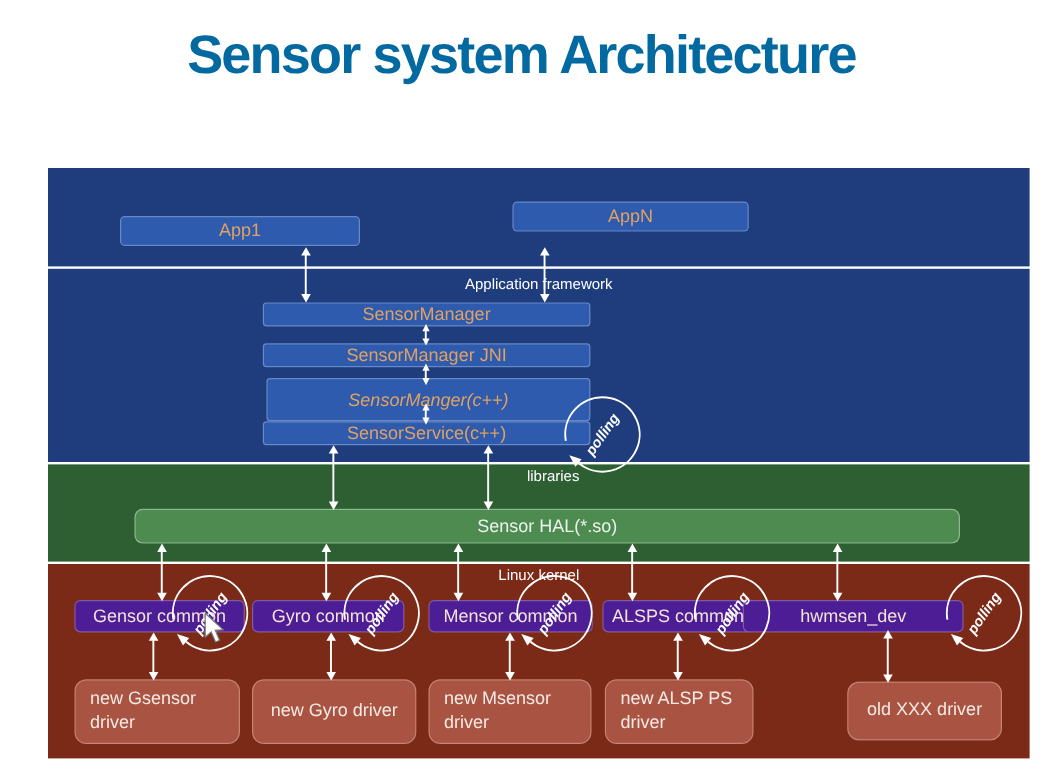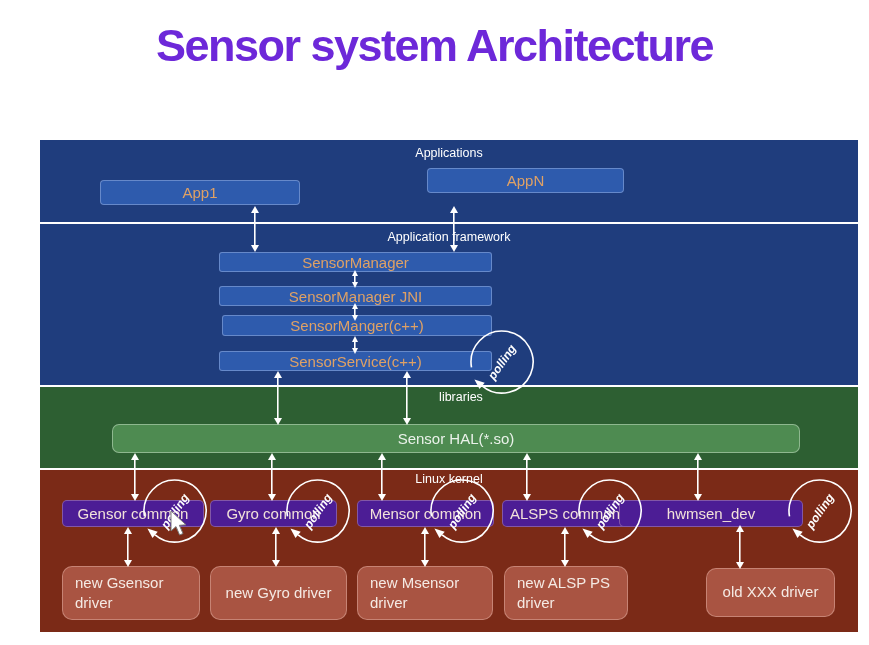--- a/index.html
+++ b/index.html
@@ -3,21 +3,21 @@
 <meta charset="utf-8">
 <style>
   html,body { margin:0; padding:0; background:#ffffff; }
   .stage {
     position:relative; width:869px; height:645px; background:#ffffff;
     font-family:"Liberation Sans", sans-serif; overflow:hidden;
   }
   .title {
     position:absolute; top:20px; left:0; width:100%;
     text-align:center; font-size:45px; font-weight:700; letter-spacing:-1.5px;
-    color:#6d28d9;
+    color:#0369a1;
   }
   .diagram { position:absolute; left:40px; top:140px; width:818px; height:492px; }
 
   
   .sec { position:absolute; left:0; width:818px; }
   .sec-apps { top:0; height:82px; background:#1F3D7D; }
   .sec-fw   { top:84px; height:161px; background:#1F3D7D; }
   .sec-libs { top:247px; height:81px; background:#2D5F32; }
   .sec-kern { top:330px; height:162px; background:#7B2A17; }
 
@@ -26,21 +26,21 @@
   .lbl-apps { top:6px; } .lbl-fw { top:6px; } .lbl-libs { top:3px;padding-left:12px; } .lbl-kern { top:2px; }
 
   
   .bbox { position:absolute; background:#2E5BAD; border:1px solid rgba(150,175,225,.55);
           border-radius:3px; color:#DFA165; font-size:15px;
           display:flex; align-items:center; justify-content:center; box-sizing:border-box; }
   .app1 { left:60px;  top:40px; width:200px; height:25px; border-radius:4px; }
   .appn { left:387px; top:28px; width:197px; height:25px; border-radius:4px; }
   .sm    { left:179px; top:28px;  width:273px; height:20px; }
   .smjni { left:179px; top:62px;  width:273px; height:20px; }
-  .smc   { left:182px; top:91px;  width:270px; height:21px; }
+  .smc   { left:182px; top:91px;  width:270px; height:36px;font-style:italic; }
   .ssc   { left:179px; top:127px; width:273px; height:20px; }
 
   
   .hal { position:absolute; left:72px; top:37px; width:688px; height:29px;
          background:#4E8B51; border:1px solid rgba(205,230,205,.5); border-radius:7px;
          color:#EAF2EA; font-size:15px; display:flex; align-items:center; justify-content:center;
          box-sizing:border-box; }
 
   
   .rbox { position:absolute; top:30px; height:27px; background:#4c1d95;
@@ -82,21 +82,20 @@
 </head>
 <body>
 
 <div class="stage">
 
   <div class="title">Sensor system Architecture</div>
 
   <div class="diagram">
 
     <div class="sec sec-apps">
-      <div class="sec-label lbl-apps">Applications</div>
       <div class="bbox app1">App1</div>
       <div class="bbox appn">AppN</div>
     </div>
 
     <div class="sec sec-fw">
       <div class="sec-label lbl-fw">Application framework</div>
       <div class="bbox sm">SensorManager</div>
       <div class="bbox smjni">SensorManager JNI</div>
       <div class="bbox smc">SensorManger(c++)</div>
       <div class="bbox ssc">SensorService(c++)</div>

